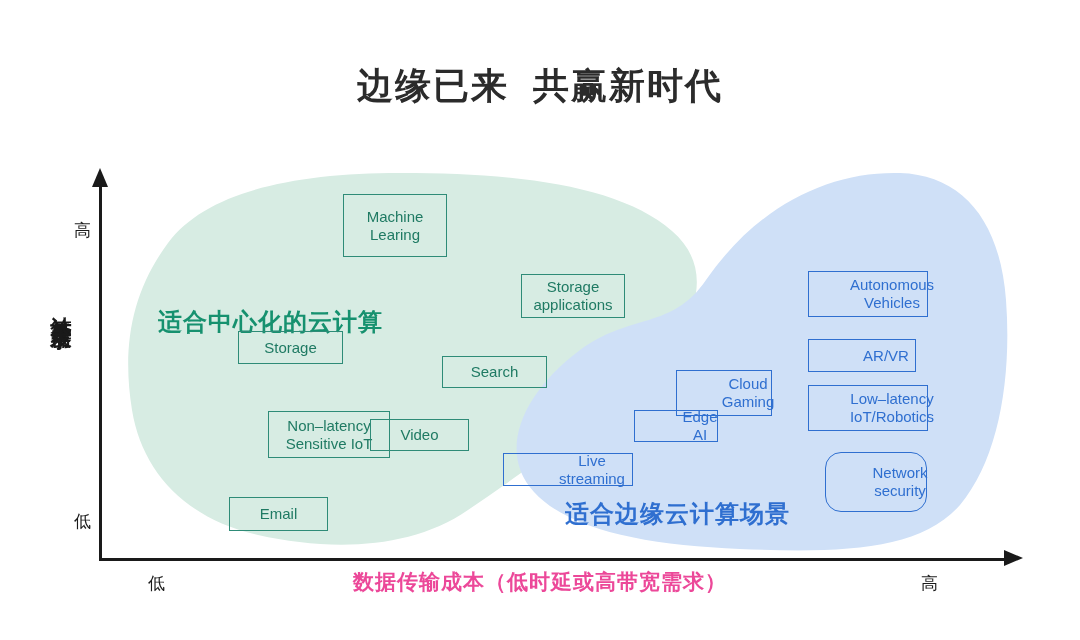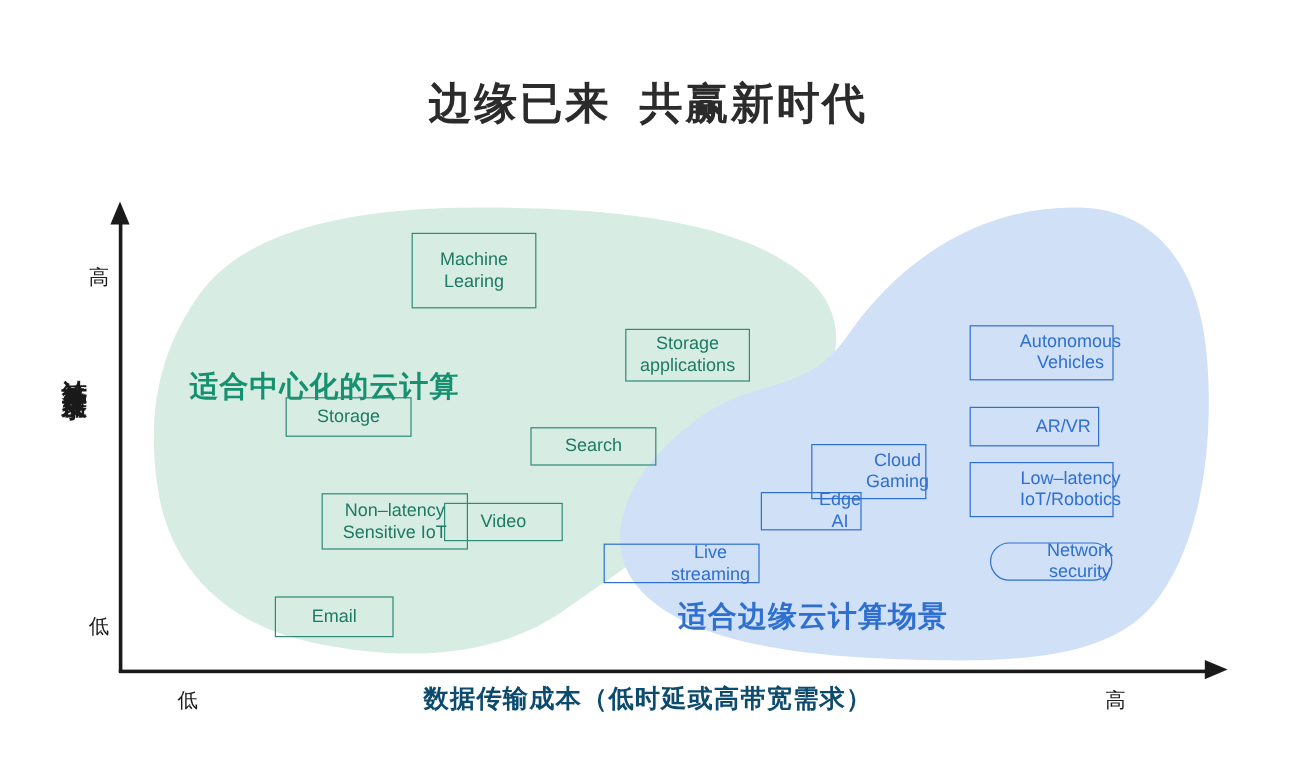--- a/index.html
+++ b/index.html
@@ -45,21 +45,21 @@
   .axis-title-y {
     position:absolute; left:46px; top:300px;
     width:26px;
     font-size:21px; font-weight:700; color:#1a1a1a;
     writing-mode:vertical-rl; text-orientation:upright;
     letter-spacing:2px; line-height:1;
   }
   .axis-title-x {
     position:absolute; left:0; top:568px; width:1080px;
     text-align:center;
-    font-size:21px; font-weight:700; color:#0c4a6e;
+    font-size:21px; font-weight:700; color:#ec4899;
     letter-spacing:1px;
   }
   .tick {
     position:absolute; font-size:17px; color:#1a1a1a; font-weight:400;
   }
   .tick-vert { writing-mode:vertical-rl; text-orientation:upright; }
   #tick-y-high { left:71px; top:207px; }
   #tick-y-low  { left:71px; top:500px; }
   #tick-x-low  { left:148px; top:572px; }
   #tick-x-high { left:921px; top:572px; }
@@ -144,17 +144,17 @@
       <div class="item-box green" style="left: 229px; top: 497px; width: 99px; height: 34px;">Email</div>
       <div class="item-box blue" style="left: 808px; top: 271px; width: 120px; height: 46px;">Autonomous
 Vehicles</div>
       <div class="item-box blue" style="left: 676px; top: 332px; width: 96px; height: 46px; margin-top: 38px;">Cloud
 Gaming</div>
       <div class="item-box blue" style="left: 808px; top: 339px; width: 108px; height: 33px;">AR/VR</div>
       <div class="item-box blue" style="left: 808px; top: 385px; width: 120px; height: 46px;">Low–latency
 IoT/Robotics</div>
       <div class="item-box blue" style="left: 634px; top: 410px; width: 84px; height: 32px;">Edge AI</div>
       <div class="item-box blue" style="left: 503px; top: 453px; width: 130px; height: 33px;">Live streaming</div>
-      <div class="item-box blue" style="left: 825px; top: 452px; width: 102px; height: 32px; border-radius: 16px;">Network
+      <div class="item-box blue" style="left: 825px; top: 452px; width: 102px; height: 60px; border-radius: 16px;">Network
 security</div>
     </div>
 
 </div>
 
 </body></html>

